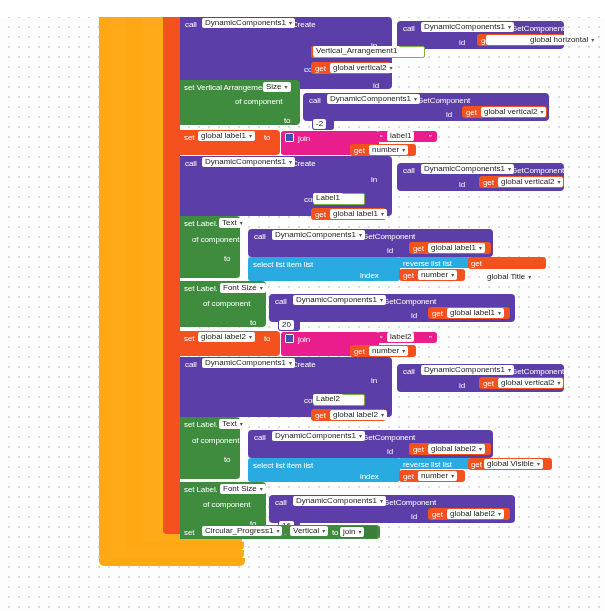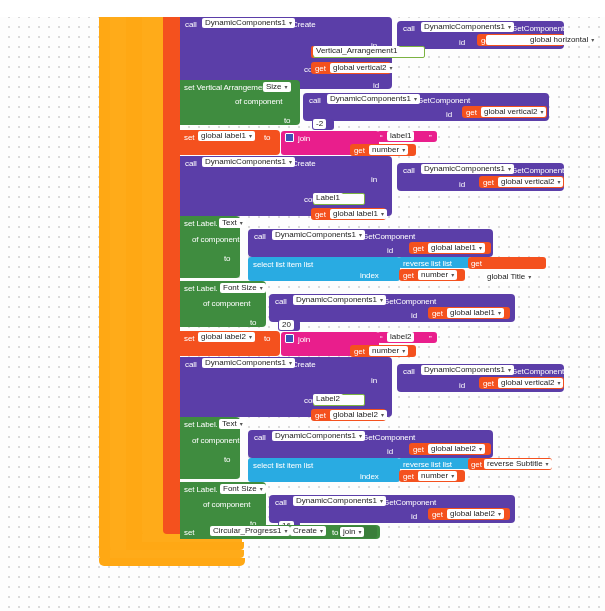--- a/index.html
+++ b/index.html
@@ -278,21 +278,21 @@
   </div>
   <div class="blk c-list" style="left:248px;top:458px;width:152px;height:24px;border-radius:3px;">
     <span class="lbl" style="left:5px;top:3px;">select list item  list</span>
     <span class="lbl" style="left:112px;top:14px;">index</span>
   </div>
   <div class="blk c-list" style="left:398px;top:458px;width:73px;height:11px;border-radius:3px;">
     <span class="lbl" style="left:5px;top:2px;">reverse list  list</span>
   </div>
   <div class="blk c-var" style="left:468px;top:458px;width:84px;height:12px;border-radius:3px;">
     <span class="lbl" style="left:3px;top:2px;">get</span>
-    <span class="field dd" style="left:16px;top:1px;">reverse Subtitle</span>
+    <span class="field dd" style="left:16px;top:1px;">global Visible</span>
   </div>
   <div class="blk c-var" style="left:399px;top:470px;width:66px;height:12px;border-radius:3px;">
     <span class="lbl" style="left:4px;top:2px;">get</span>
     <span class="field dd" style="left:19px;top:1px;">number</span>
   </div>
 
   <div class="blk c-set" style="left:180px;top:482px;width:86px;height:46px;border-radius:0 4px 4px 0;">
     <span class="lbl" style="left:4px;top:3px;">set Label.</span>
     <span class="lbl" style="left:23px;top:18px;">of component</span>
     <span class="lbl" style="left:70px;top:37px;">to</span>
@@ -308,23 +308,23 @@
   <div class="blk c-var" style="left:428px;top:508px;width:82px;height:12px;border-radius:3px;">
     <span class="lbl" style="left:4px;top:2px;">get</span>
     <span class="field dd" style="left:19px;top:1px;">global label2</span>
   </div>
   <div class="blk c-call" style="left:278px;top:521px;width:22px;height:11px;border-radius:3px;">
     <span class="field" style="left:1px;top:0px;">16</span>
   </div>
 
   <div class="blk c-set" style="left:180px;top:525px;width:200px;height:14px;border-radius:0 4px 4px 0;">
     <span class="lbl" style="left:4px;top:3px;">set</span>
-    <span class="field dd" style="left:30px;top:1px;">Circular_Progress1</span>
+    <span class="field dd" style="left:22px;top:1px;">Circular_Progress1</span>
     <span class="lbl" style="left:104px;top:3px;">.</span>
-    <span class="field dd" style="left:110px;top:1px;">Create</span>
+    <span class="field dd" style="left:110px;top:1px;">Vertical</span>
     <span class="lbl" style="left:152px;top:3px;">to</span>
   </div>
   <div class="blk" style="left:339px;top:526px;width:38px;height:12px;background:#3A7E3A;border-radius:3px;">
     <span class="field dd" style="left:1px;top:1px;">join</span>
   </div>
 
 </div>
 
 <div id="topbar"></div>
 

